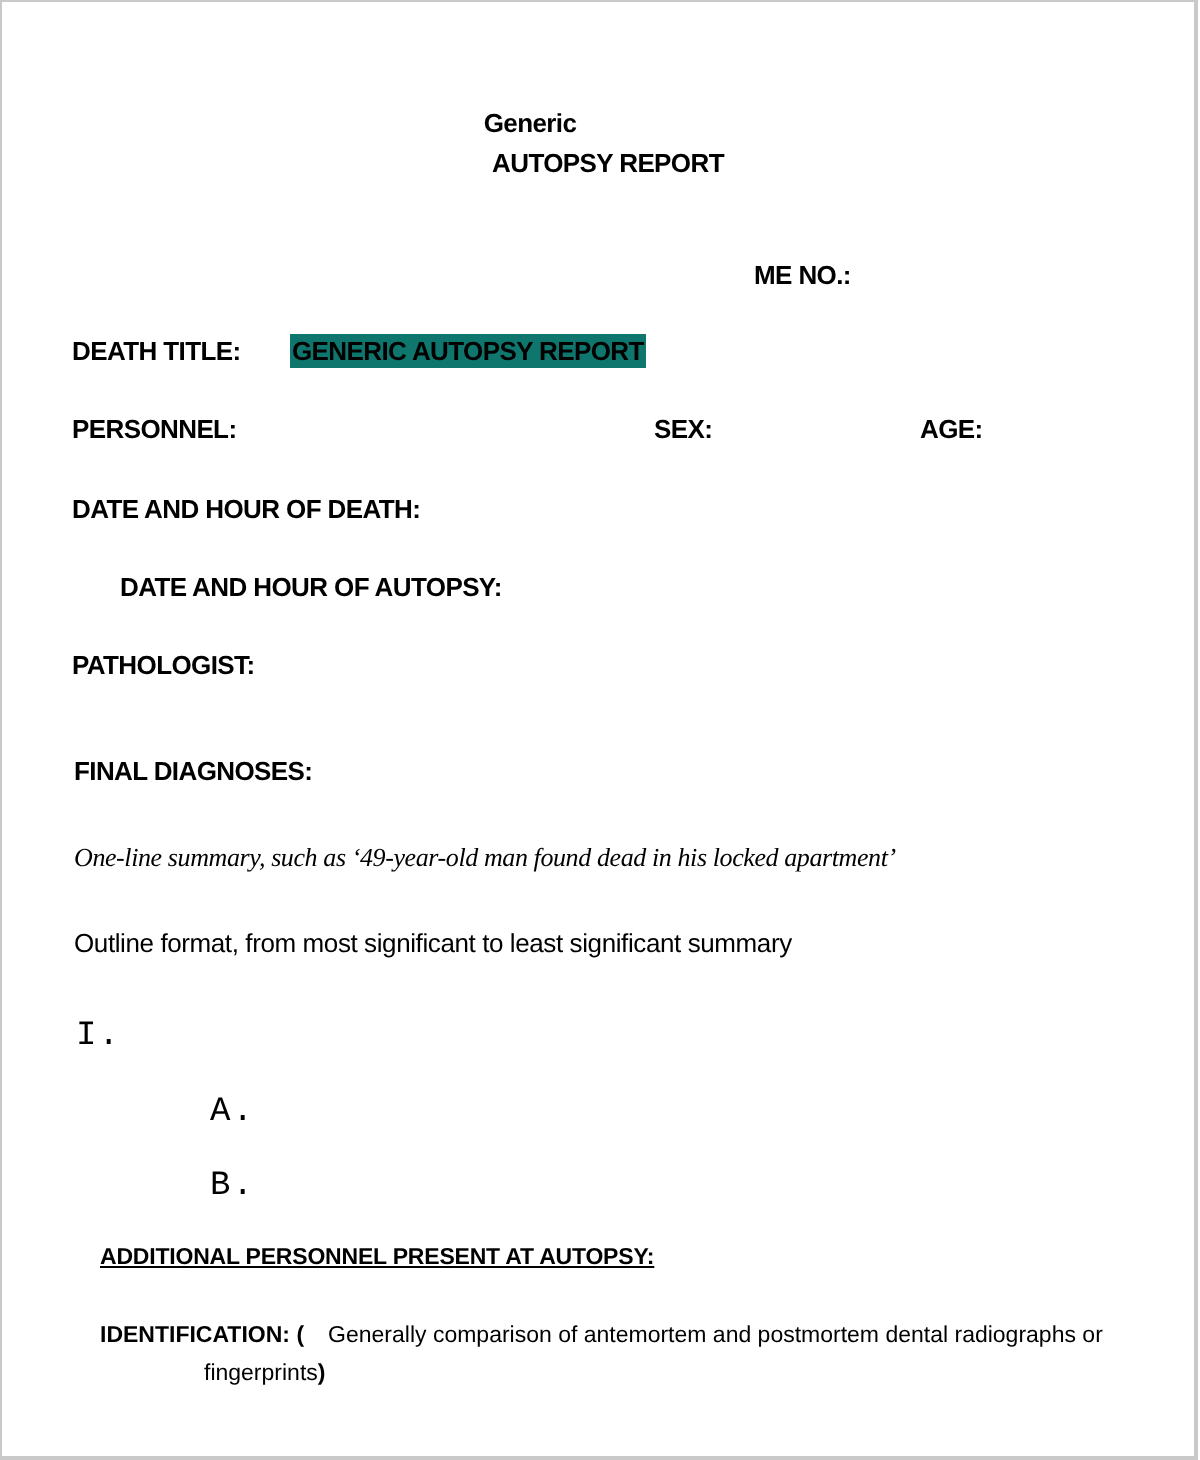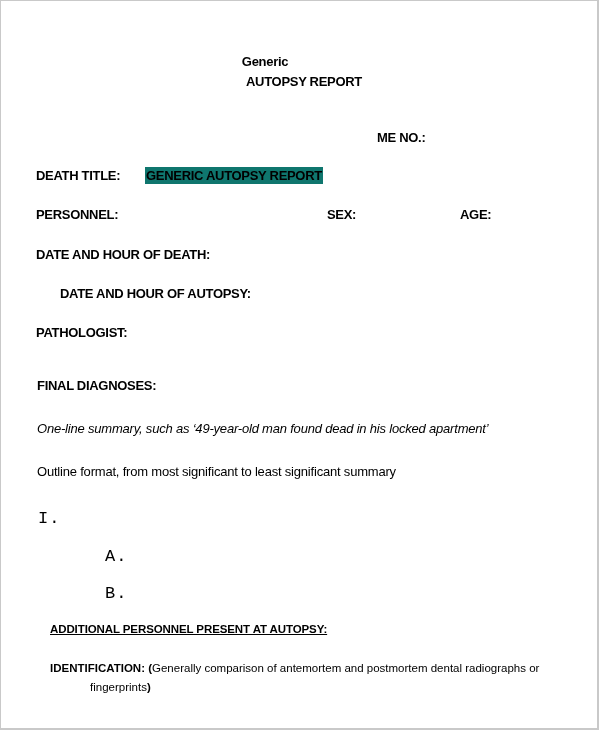--- a/index.html
+++ b/index.html
@@ -33,22 +33,22 @@
     .f12 { font-size: 11.5px; }
     .highlight {
       background: #0f766e;
       padding: 1px 1px;
     }
     .mono {
       font-family: "Liberation Mono", "DejaVu Sans Mono", monospace;
       font-size: 17px;
       letter-spacing: 1px;
     }
-    .ital { font-style: italic; }
-    .normal { font-weight: normal; }
+    .ital { font-style: italic; font-family: Liberation Serif, serif; }
+    .normal { font-weight: normal; padding-left: 12px; }
   </style>
 </head>
 <body>
 
 <div class="page">
 
   <div class="abs b f13" style="left:0; width:528px; text-align:center; top:53px;">Generic</div>
   <div class="abs b f13" style="left:0; width:606px; text-align:center; top:73px;">AUTOPSY REPORT</div>
 
   <div class="abs b f13" style="left:376px; top:129px;">ME NO.:</div>

